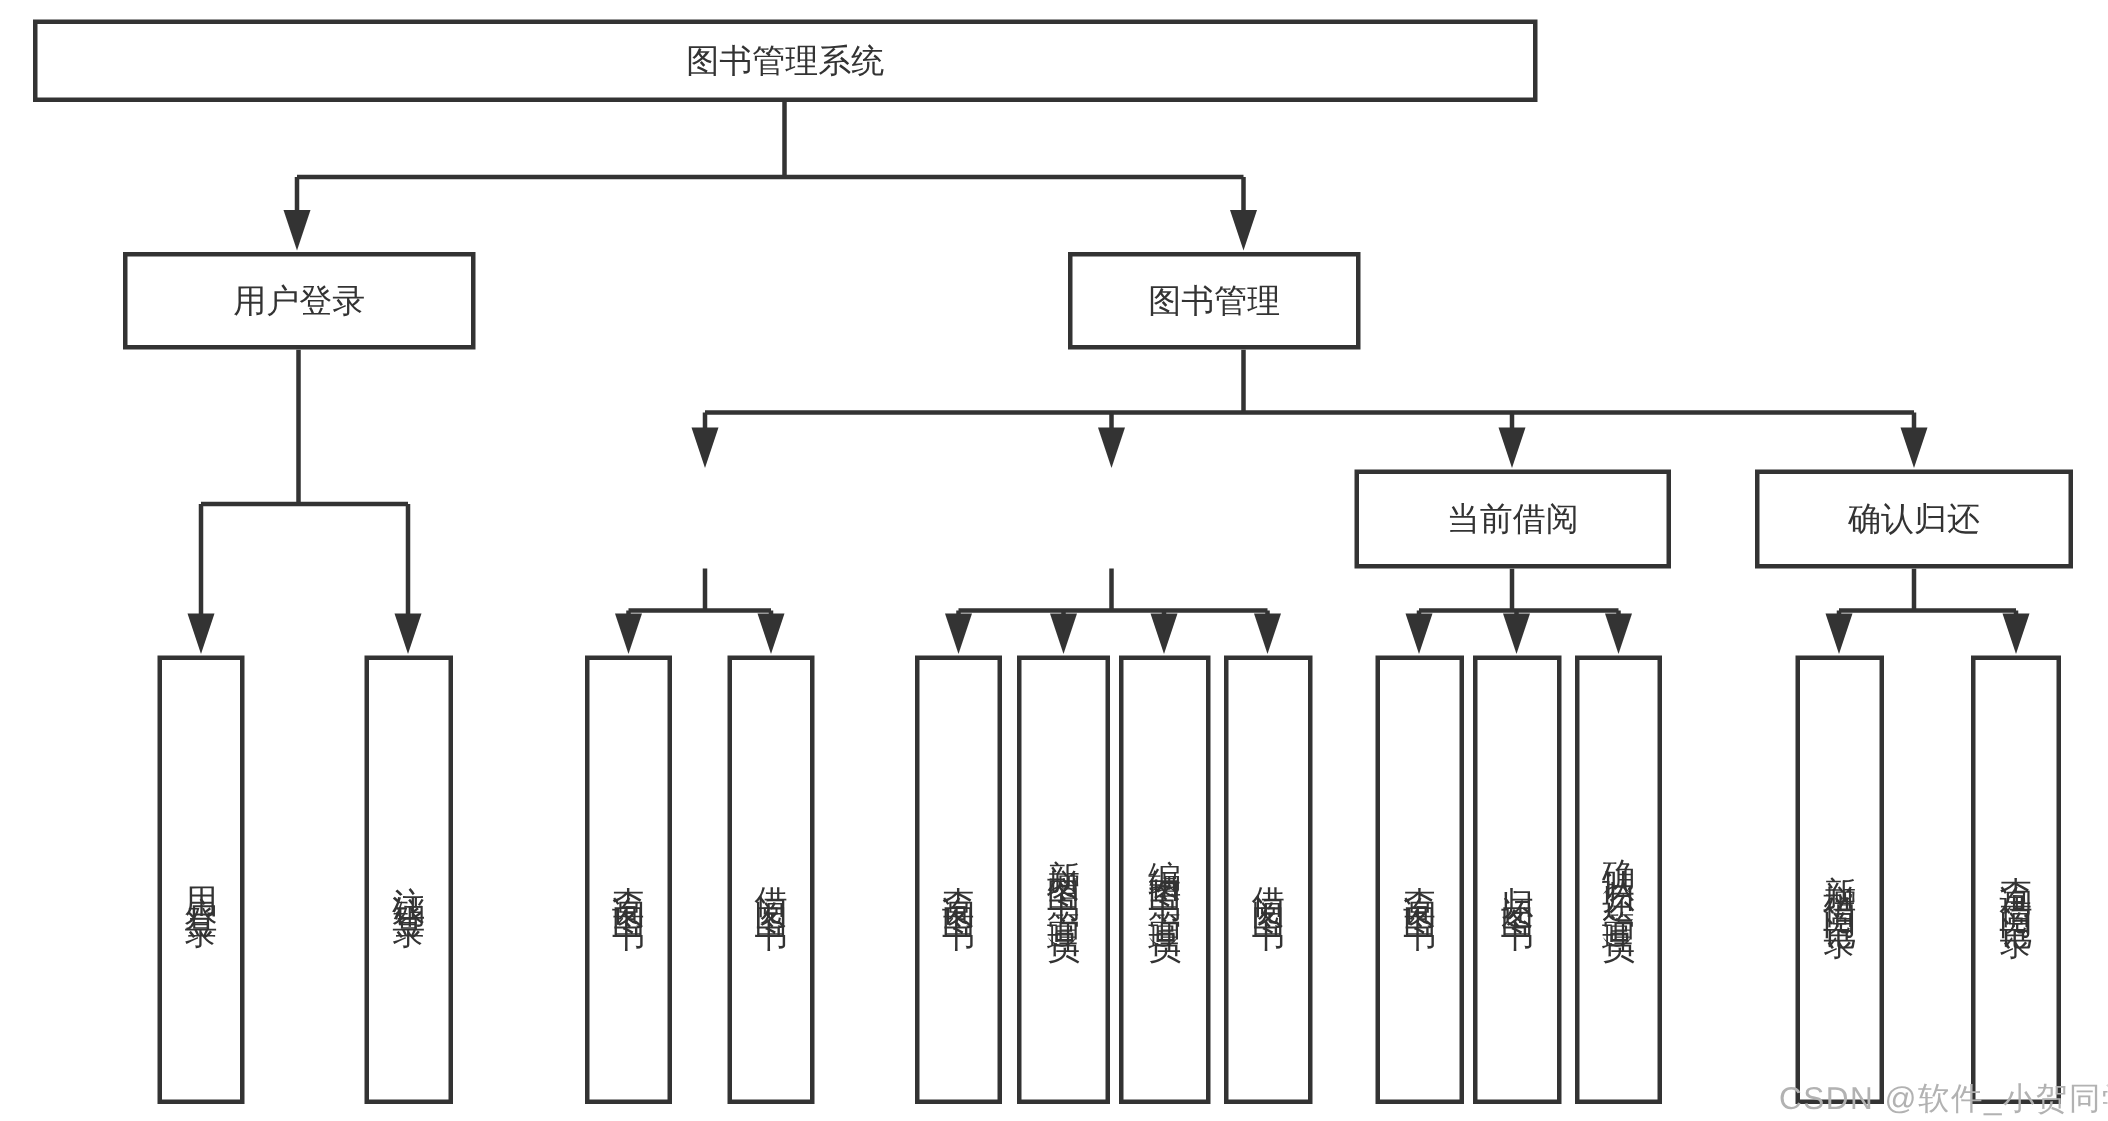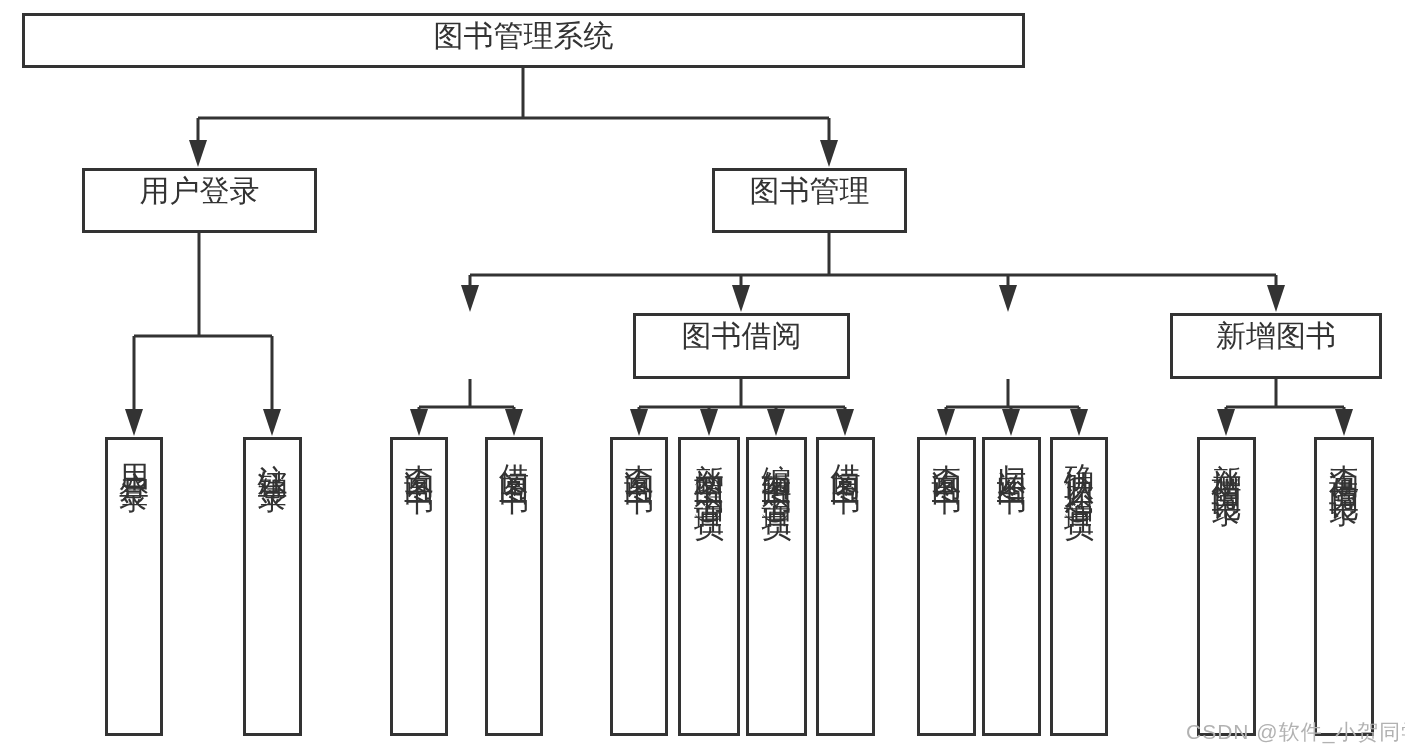--- a/index.html
+++ b/index.html
@@ -10,22 +10,22 @@
   html,body{margin:0;padding:0;}
   body{
     width:1405px;height:747px;background:#ffffff;
     font-family:"Liberation Sans","DejaVu Sans",sans-serif;
   }
   .diagram{position:relative;width:1405px;height:747px;overflow:hidden;background:#fff;}
   svg.connectors{position:absolute;left:0;top:0;z-index:1;}
   .box{
     position:absolute;box-sizing:border-box;
     border:3px solid var(--line);background:#ffffff;
-    display:flex;align-items:flex-start;justify-content:center;
-    color:var(--text);font-size:30px;z-index:2;
+    display:flex;align-items:center;justify-content:center;
+    color:var(--text);font-size:22px;z-index:2;
   }
   .box .lbl{white-space:nowrap;}
   .leaf .lbl{
     writing-mode:vertical-rl;
     text-orientation:mixed;
     letter-spacing:7px;
     line-height:1;
     white-space:nowrap;
   }
   .watermark{
@@ -82,25 +82,25 @@
     <span class="lbl">图书管理系统</span>
   </div>
 
   <div class="box" style="left:82px;top:168px;width:235px;height:65px">
     <span class="lbl">用户登录</span>
   </div>
   <div class="box" style="left:712px;top:168px;width:195px;height:65px">
     <span class="lbl">图书管理</span>
   </div>
 
-  <div class="box" style="left:633px;top:313px;width:217px;height:66px">
-    <span class="lbl">图书借阅</span>
+  <div class="box" style="left:903px;top:313px;width:211px;height:66px">
+    <span class="lbl">当前借阅</span>
   </div>
   <div class="box" style="left:1170px;top:313px;width:212px;height:66px">
-    <span class="lbl">新增图书</span>
+    <span class="lbl">确认归还</span>
   </div>
 
   <div class="box leaf" style="left:105px;top:437px;width:58px;height:299px">
     <span class="lbl">用户登录</span>
   </div>
   <div class="box leaf" style="left:243px;top:437px;width:59px;height:299px">
     <span class="lbl">注销登录</span>
   </div>
 
   <div class="box leaf" style="left:390px;top:437px;width:58px;height:299px">

